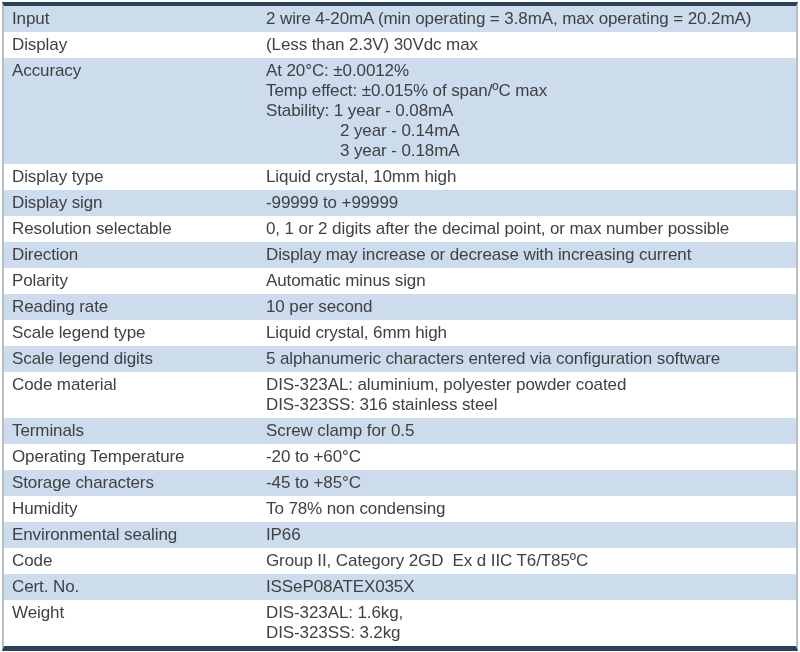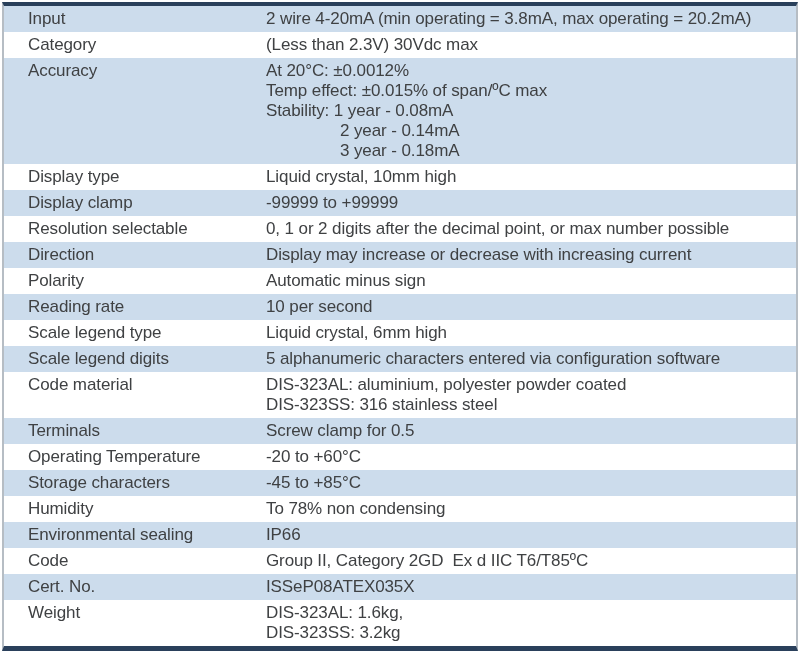--- a/index.html
+++ b/index.html
@@ -33,54 +33,54 @@
     letter-spacing: -0.1px;
     color: var(--text);
   }
   .row:nth-child(odd) {
     background: var(--row-alt);
   }
   .cell-label {
     flex: none;
     width: 262px;
     box-sizing: border-box;
-    padding: 3px 4px 3px 24px;
+    padding: 3px 4px 3px 8px;
   }
   .cell-value {
     flex: 1;
     padding: 3px 6px 3px 0;
     white-space: pre-wrap;
   }
 </style>
 </head>
 <body>
 
 <div class="frame">
     <div class="row">
     <div class="cell-label">Input</div>
     <div class="cell-value">2 wire 4-20mA (min operating = 3.8mA, max operating = 20.2mA)</div>
   </div>
     <div class="row">
-    <div class="cell-label">Category</div>
+    <div class="cell-label">Display</div>
     <div class="cell-value">(Less than 2.3V) 30Vdc max</div>
   </div>
     <div class="row">
     <div class="cell-label">Accuracy</div>
     <div class="cell-value">At 20°C: ±0.0012%
 Temp effect: ±0.015% of span/ºC max
 Stability: 1 year - 0.08mA
                 2 year - 0.14mA
                 3 year - 0.18mA</div>
   </div>
     <div class="row">
     <div class="cell-label">Display type</div>
     <div class="cell-value">Liquid crystal, 10mm high</div>
   </div>
     <div class="row">
-    <div class="cell-label">Display clamp</div>
+    <div class="cell-label">Display sign</div>
     <div class="cell-value">-99999 to +99999</div>
   </div>
     <div class="row">
     <div class="cell-label">Resolution selectable</div>
     <div class="cell-value">0, 1 or 2 digits after the decimal point, or max number possible</div>
   </div>
     <div class="row">
     <div class="cell-label">Direction</div>
     <div class="cell-value">Display may increase or decrease with increasing current</div>
   </div>

